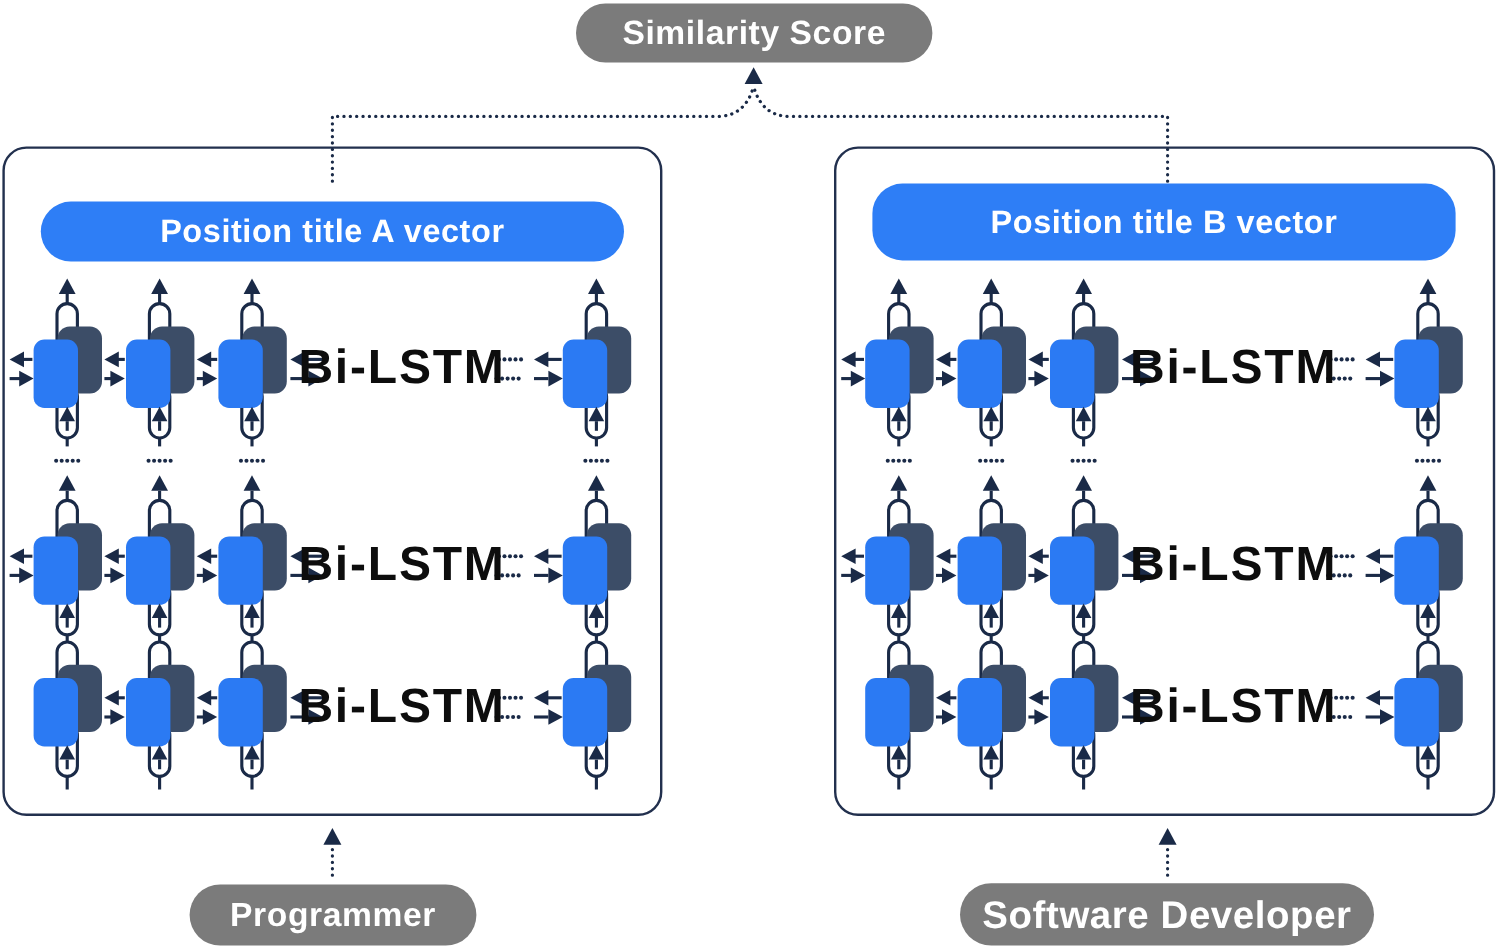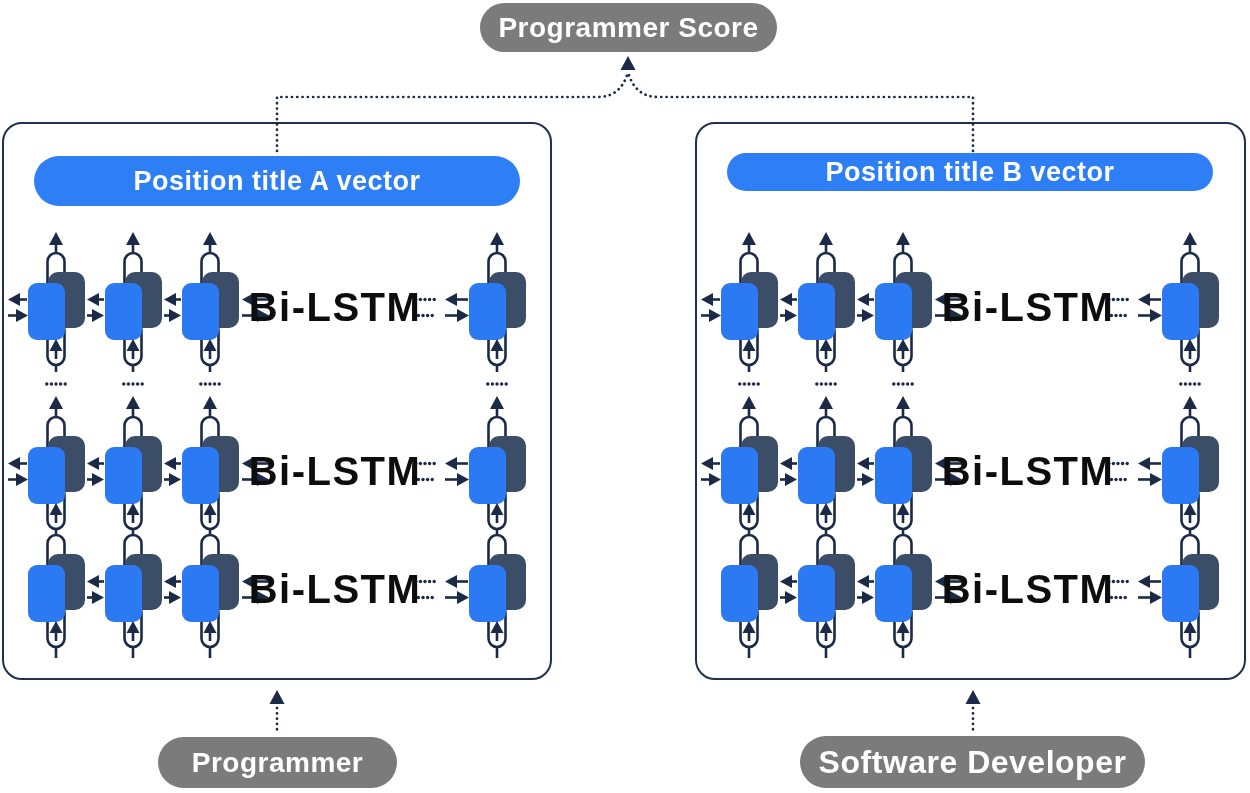--- a/index.html
+++ b/index.html
@@ -12,27 +12,27 @@
   .gray{background:var(--gray,#7b7b7b);}
   .blue{background:var(--blue,#2e7ef6);}
   .bilstm{position:absolute;font-weight:bold;font-size:40px;color:var(--label,#0d0d0d);
           letter-spacing:1.5px;transform:translate(-50%,-50%);white-space:nowrap;z-index:3;}
 </style>
 </head>
 <body>
 
 <div class="canvas" style="--bg: #ffffff; --gray: #7b7b7b; --blue: #2e7ef6; --border: #22304e; --label: #0d0d0d;">
 
-  <div class="pill gray" style="left:480px;top:3px;width:297px;height:49px;border-radius:24.5px;font-size:28px;">Programmer Score</div>
+  <div class="pill gray" style="left:480px;top:3px;width:297px;height:49px;border-radius:24.5px;font-size:28px;">Similarity Score</div>
 
   <div class="panel" style="left:2px;top:122px;width:546px;height:554px;"></div>
   <div class="panel" style="left:695px;top:122px;width:547px;height:554px;"></div>
 
-  <div class="pill blue" style="left:34px;top:156px;width:486px;height:50px;border-radius:25px;font-size:27px;">Position title A vector</div>
-  <div class="pill blue" style="left:727px;top:153px;width:486px;height:38px;border-radius:25px;font-size:27px;">Position title B vector</div>
+  <div class="pill blue" style="left:34px;top:168px;width:486px;height:50px;border-radius:25px;font-size:27px;">Position title A vector</div>
+  <div class="pill blue" style="left:727px;top:153px;width:486px;height:64px;border-radius:25px;font-size:27px;">Position title B vector</div>
 
   <div class="bilstm" style="left:335px;top:307px;">Bi-LSTM</div>
   <div class="bilstm" style="left:335px;top:471px;">Bi-LSTM</div>
   <div class="bilstm" style="left:335px;top:589px;">Bi-LSTM</div>
   <div class="bilstm" style="left:1028px;top:307px;">Bi-LSTM</div>
   <div class="bilstm" style="left:1028px;top:471px;">Bi-LSTM</div>
   <div class="bilstm" style="left:1028px;top:589px;">Bi-LSTM</div>
 
   <svg class="net" id="net" width="1250" height="793" viewBox="0 0 1250 793">
       <polygon points="8,299.5 20,293 20,306" fill="#1a2a47"></polygon>

